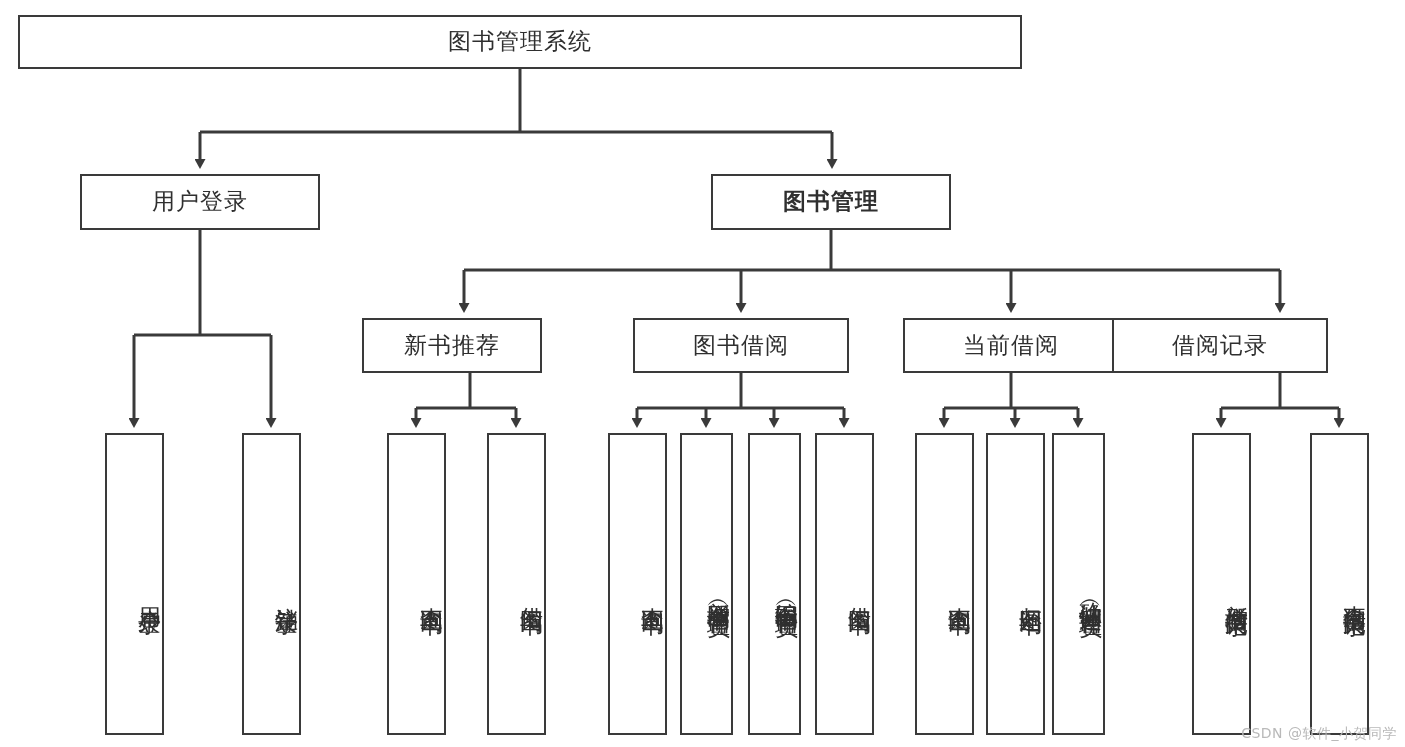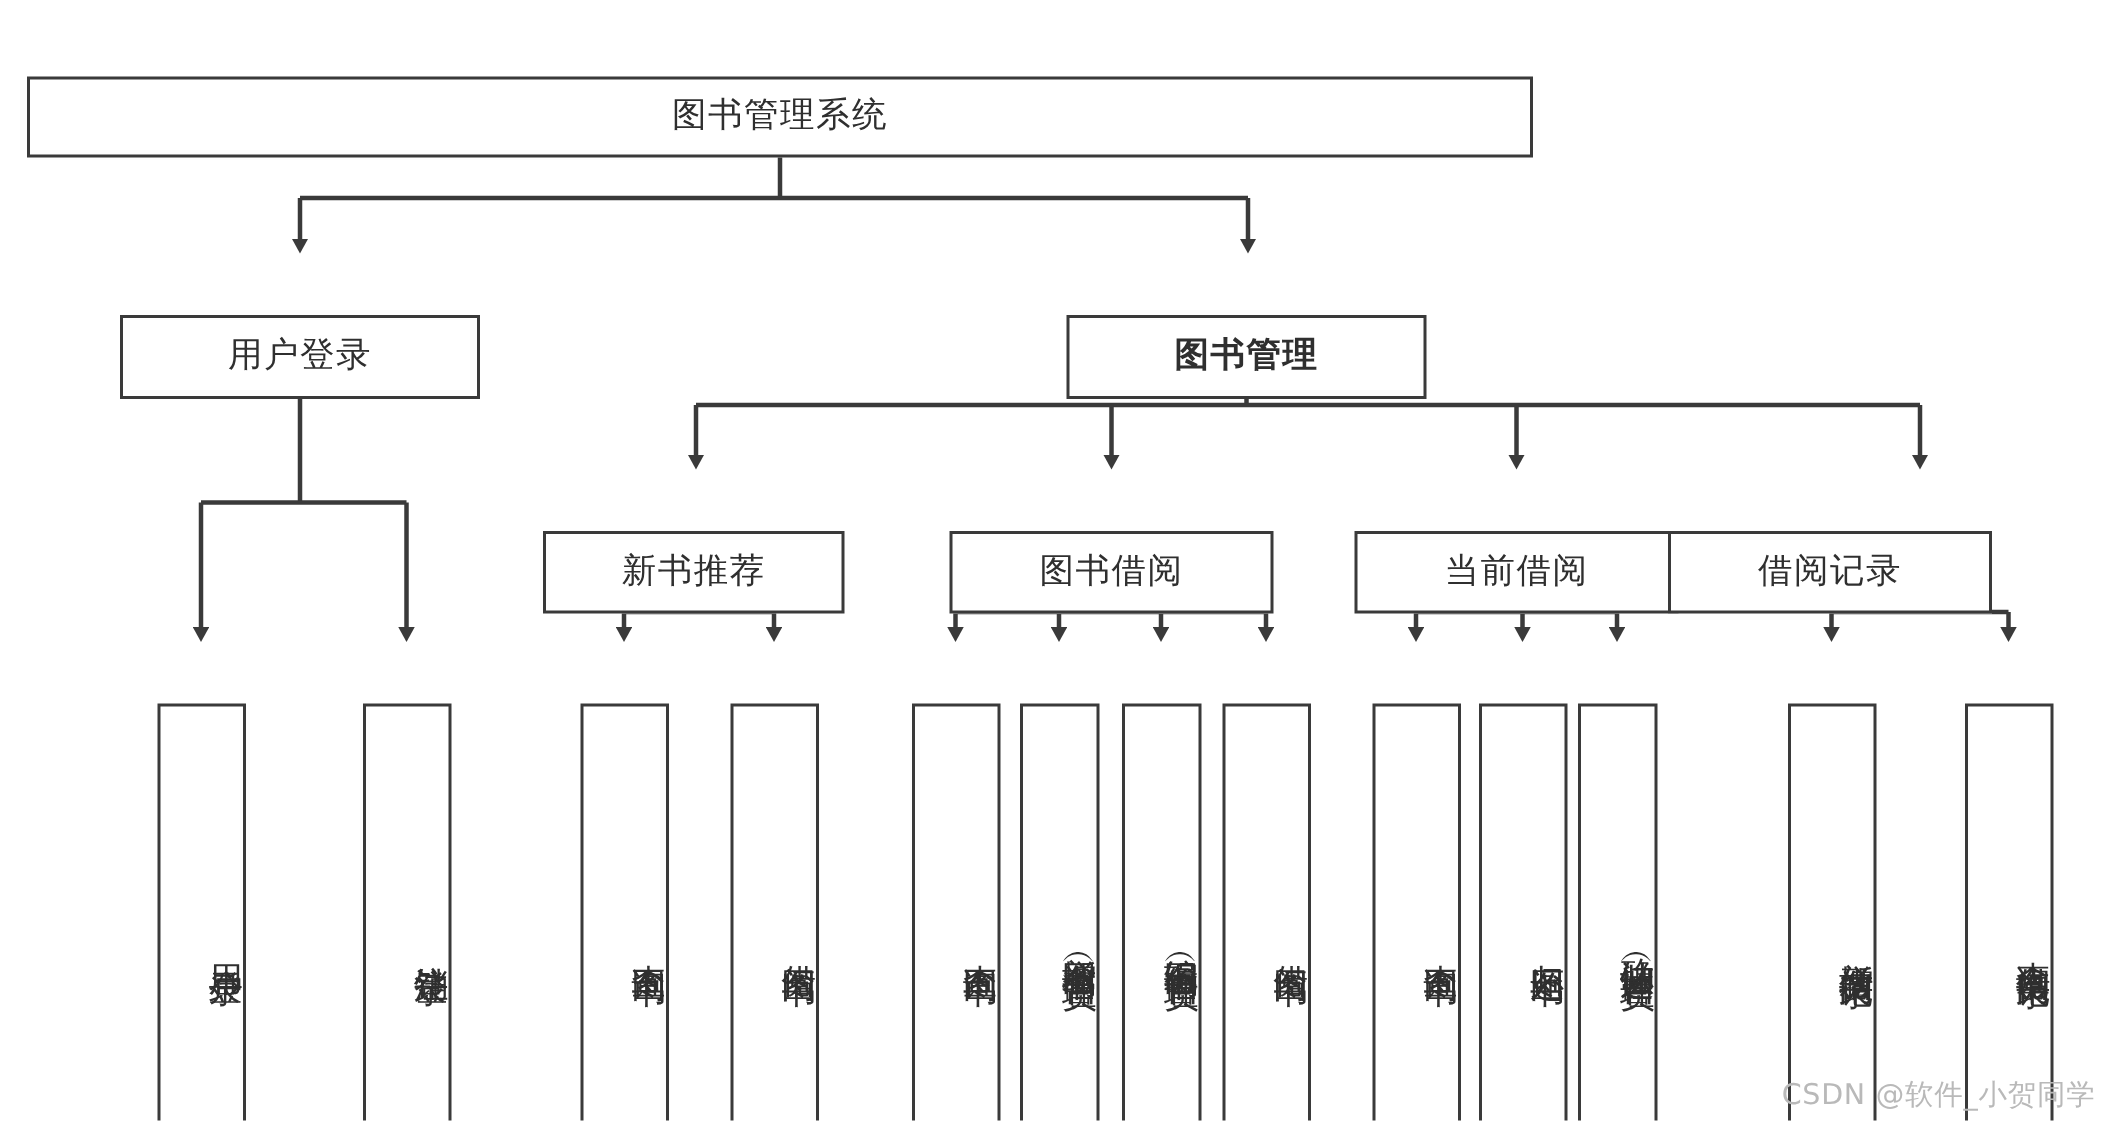--- a/index.html
+++ b/index.html
@@ -30,21 +30,20 @@
     position: absolute;
     box-sizing: border-box;
     border: 2px solid #3a3a3a;
     background: #ffffff;
     color: #2f2f2f;
     display: flex;
     align-items: center;
     justify-content: center;
     text-align: center;
     z-index: 2;
-    margin-top: 36px;
   }
   .node-h {
     font-size: 23px;
     letter-spacing: 1px;
     line-height: 1.2;
   }
   .node-v {
     font-size: 23px;
     letter-spacing: 2px;
     line-height: 1.05;
@@ -54,21 +53,21 @@
     align-items: flex-start;
     justify-content: center;
   }
   .node-v > span {
     display: block;
   }
   #watermark {
     position: absolute;
     right: 8px;
     bottom: 4px;
-    font-size: 19px;
+    font-size: 14px;
     color: #b9b9b9;
     letter-spacing: 0.5px;
     z-index: 5;
     white-space: nowrap;
     font-family: "DejaVu Sans", "Liberation Sans", sans-serif;
   }
 </style>
 </head>
 <body>
 
@@ -129,21 +128,21 @@
     <span>图书管理系统</span>
   </div>
 
   <div class="node node-h" style="left:80px; top:174px; width:240px; height:56px;">
     <span>用户登录</span>
   </div>
   <div class="node node-h" style="left:711px; top:174px; width:240px; height:56px;font-weight:bold;">
     <span>图书管理</span>
   </div>
 
-  <div class="node node-h" style="left:362px; top:318px; width:201px; height:55px;">
+  <div class="node node-h" style="left:362px; top:318px; width:180px; height:55px;">
     <span>新书推荐</span>
   </div>
   <div class="node node-h" style="left:903px; top:318px; width:216px; height:55px;">
     <span>当前借阅</span>
   </div>
   <div class="node node-h" style="left:633px; top:318px; width:216px; height:55px;">
     <span>图书借阅</span>
   </div>
   <div class="node node-h" style="left:1112px; top:318px; width:216px; height:55px;">
     <span>借阅记录</span>

